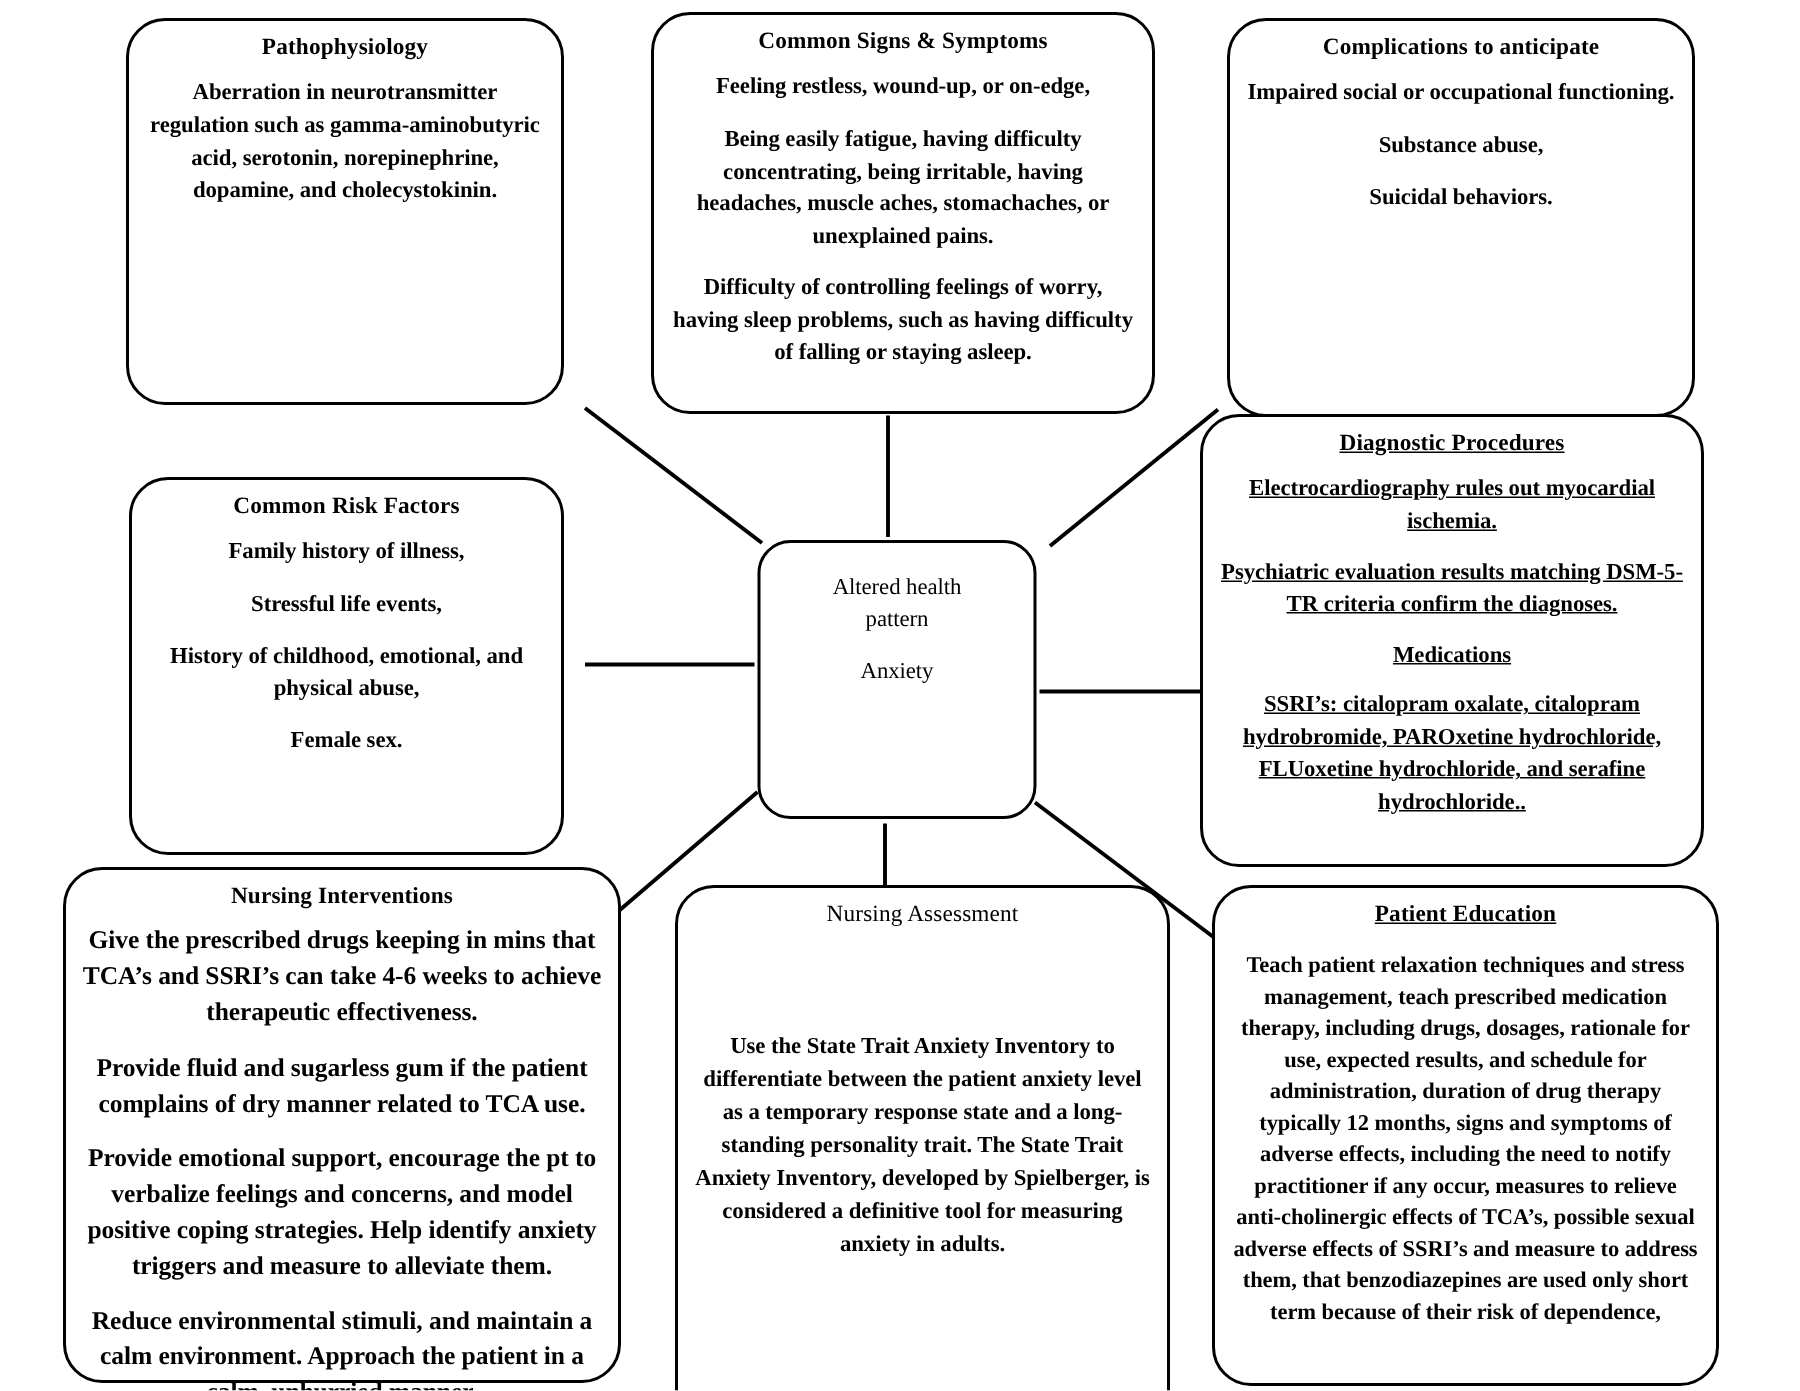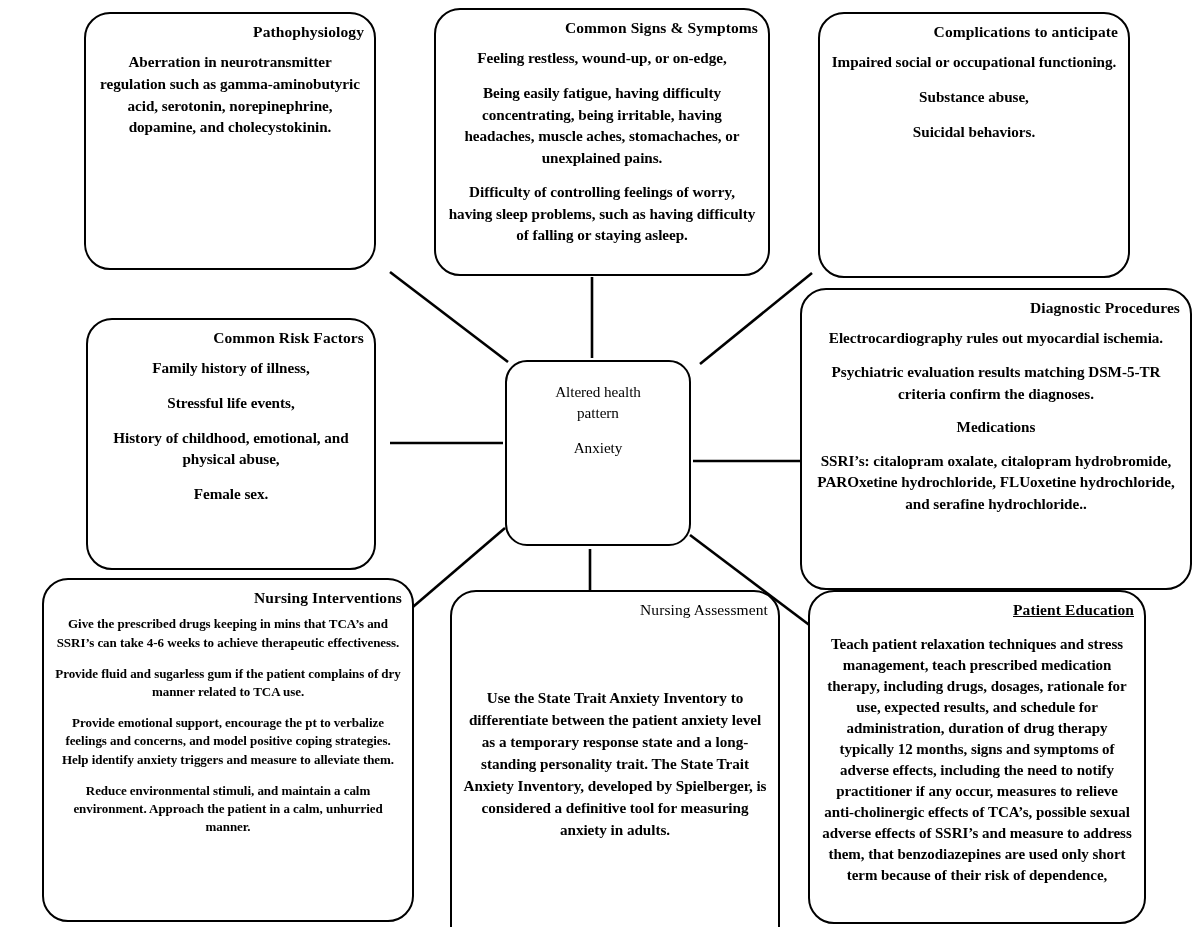--- a/index.html
+++ b/index.html
@@ -35,62 +35,61 @@
     padding: 6px 10px 8px 10px;
     text-align: center;
     display: block;
   }
   .node .title {
     font-size: 15.5px;
     font-weight: bold;
     line-height: 1.25;
     margin: 2px 0 10px 0;
     letter-spacing: 0.1px;
-    text-align: right;
   }
   .node .title.plain {
     font-weight: normal;
   }
   .node .para {
     font-size: 15.2px;
     font-weight: bold;
     line-height: 1.42;
     margin: 0 0 13px 0;
     letter-spacing: -0.05px;
   }
   .node .para:last-child {
     margin-bottom: 0;
   }
 
   
   #node-pathophysiology { left: 84px;  top: 12px;  width: 292px; height: 258px; }
   #node-signs           { left: 434px; top: 8px;   width: 336px; height: 268px; }
   #node-complications   { left: 818px; top: 12px;  width: 312px; height: 266px; }
   #node-riskfactors     { left: 86px;  top: 318px; width: 290px; height: 252px; }
-  #node-diagnostic      { left: 800px; top: 288px; width: 392px; height: 302px; }
+  #node-diagnostic      { left: 800px; top: 276px; width: 336px; height: 302px; text-decoration: underline; }
   #node-center          { left: 505px; top: 360px; width: 186px; height: 186px;
                           border-radius: 22px; }
   #node-interventions   { left: 42px;  top: 578px; width: 372px; height: 344px; }
   #node-assessment      { left: 450px; top: 590px; width: 330px; height: 408px; }
   #node-education       { left: 808px; top: 590px; width: 338px; height: 334px; }
 
   #node-center .para {
     font-size: 15.2px;
     font-weight: normal;
     line-height: 1.38;
     margin: 0;
   }
   #node-center .spacer { height: 14px; }
   #node-center .inner { padding-top: 14px; }
 
   #node-assessment .body { padding-top: 58px; }
   #node-interventions .title { margin-bottom: 8px; }
   #node-education .title { margin-bottom: 15px; text-decoration: underline; }
   #node-education .para { line-height: 1.40; font-size: 15.0px; }
-  #node-interventions .para { line-height: 1.40; font-size: 13px; }
+  #node-interventions .para { line-height: 1.40; font-size: 17px; }
   #node-assessment .para { line-height: 1.44; }
   #node-diagnostic .para { margin-bottom: 12px; }
 </style>
 </head>
 <body>
 
 <div id="canvas">
 
   <svg id="edges" viewBox="0 0 1200 927" width="1200" height="927" aria-hidden="true">
     <g stroke="#000000" stroke-width="2.6" stroke-linecap="butt" fill="none">

